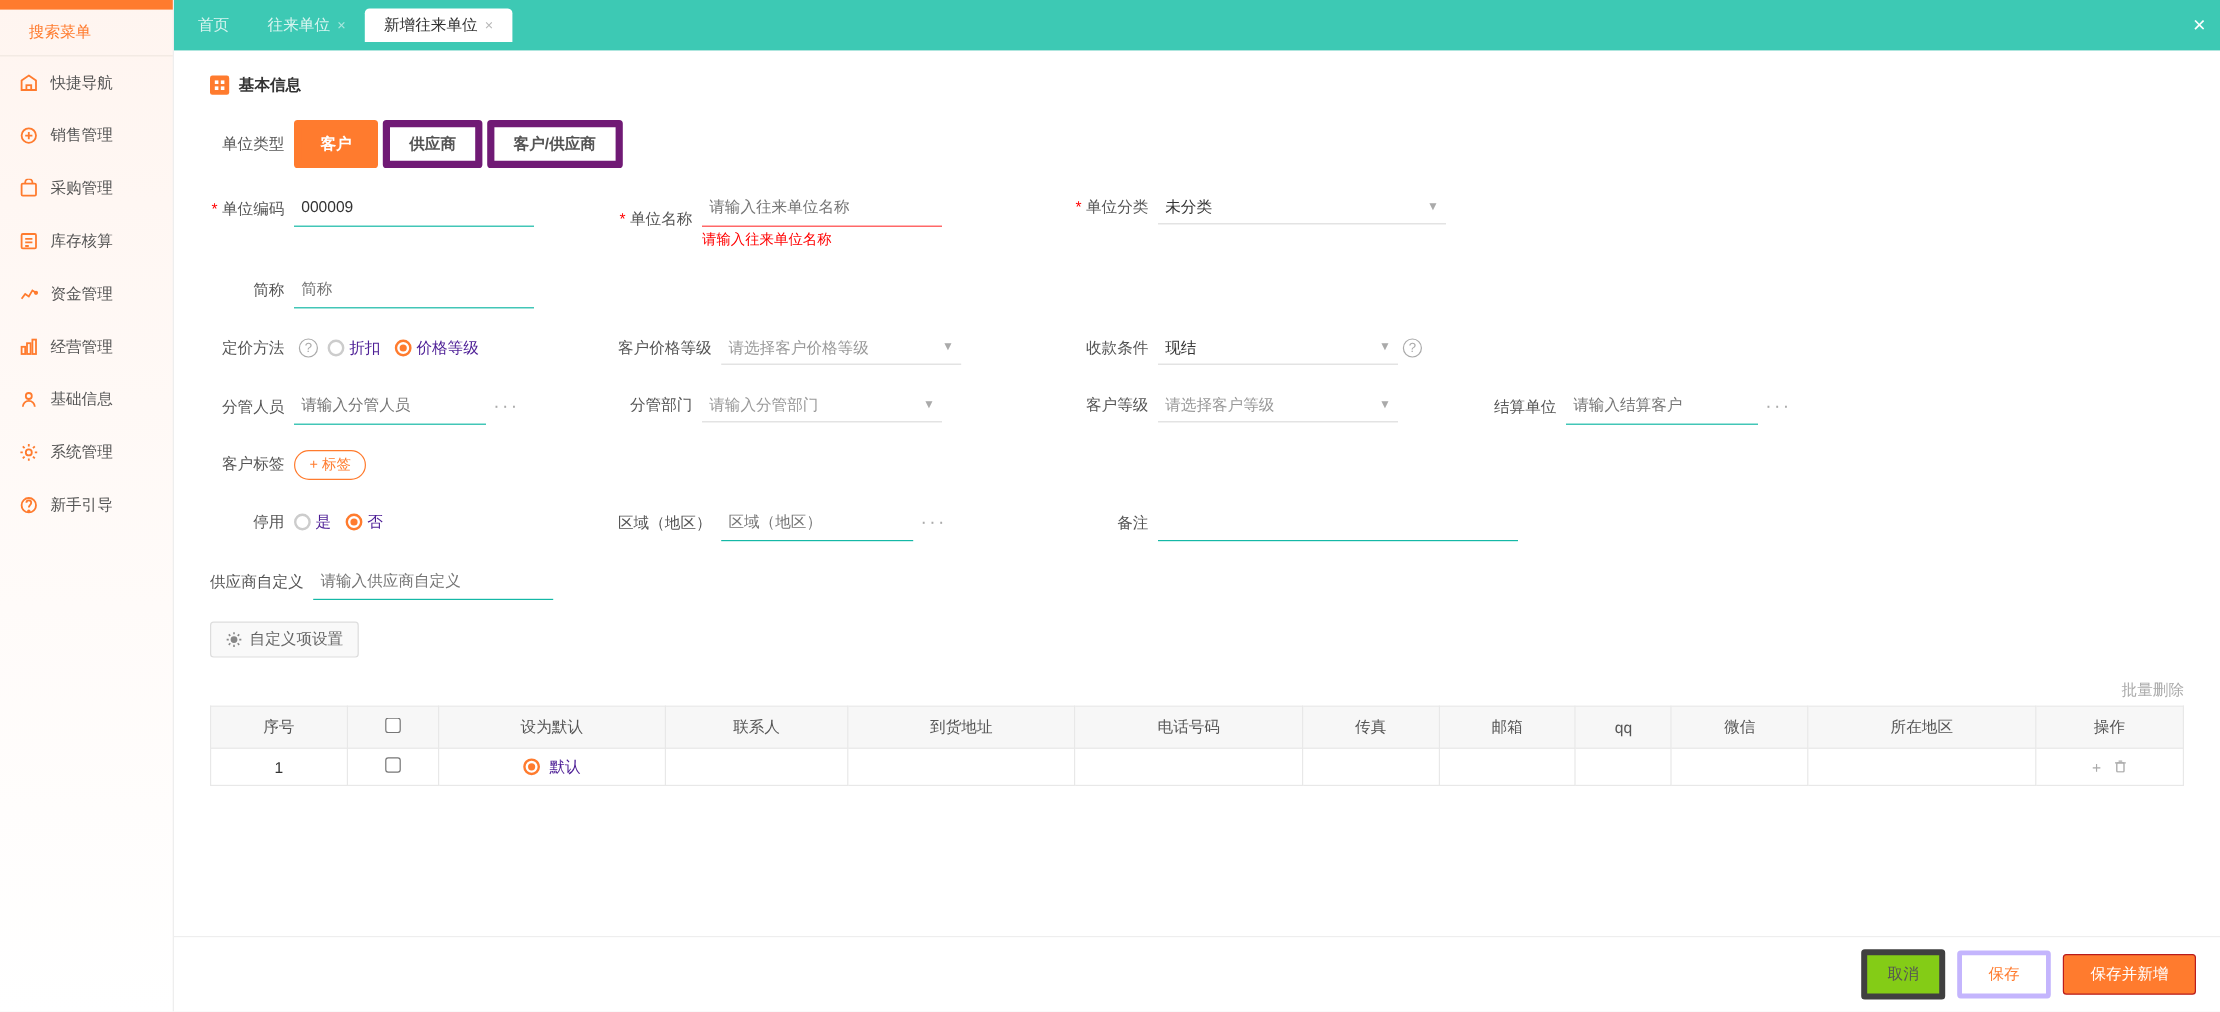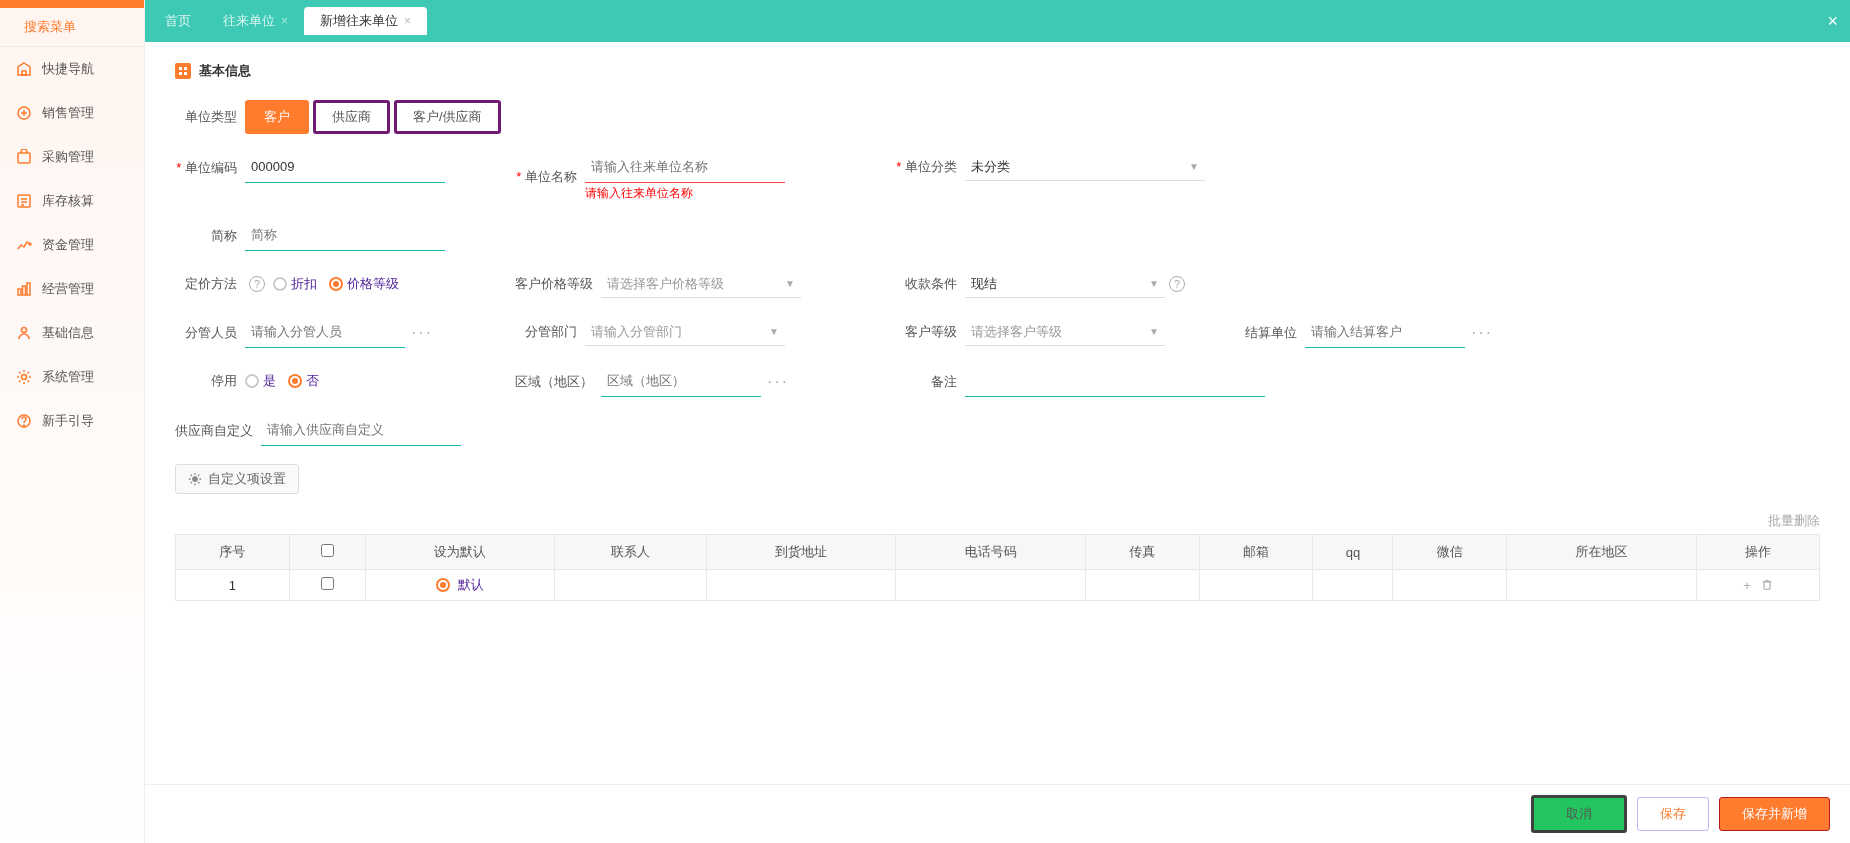--- a/index.html
+++ b/index.html
@@ -163,26 +163,27 @@
       max-width: 200px;
     }
 
     
     .btn-group {
       display: flex;
       gap: 4px;
     }
     .btn-type {
       padding: 5px 16px;
-      border: 3px solid #701a75;
+      border: 6px solid #701a75;
       background: #fff;
       cursor: pointer;
       border-radius: 3px;
       color: #555;
       font-size: 13px;
+      font-weight: bold;
     }
     .btn-type.active {
       background: #ff7b2e;
       border-color: #ff7b2e;
       color: white;
     }
 
     
     .form-select {
       display: flex;
@@ -288,31 +289,31 @@
     .bottom-bar {
       display: flex;
       align-items: center;
       justify-content: flex-end;
       padding: 10px 20px;
       background: #fff;
       border-top: 1px solid #eee;
       gap: 10px;
     }
     .btn-cancel {
-      padding: 7px 32px;
-      border: 3px solid #404040;
-      background: #22c55e;
+      padding: 7px 17px;
+      border: 5px solid #404040;
+      background: #84cc16;
       cursor: pointer;
       border-radius: 3px;
       color: #555;
       font-size: 13px;
     }
     .btn-save {
       padding: 7px 22px;
-      border: 1px solid #c4b5fd;
+      border: 4px solid #c4b5fd;
       background: #fff;
       cursor: pointer;
       border-radius: 3px;
       color: #ff7b2e;
       font-size: 13px;
     }
     .btn-save-add {
       padding: 7px 22px;
       background: #ff7b2e;
       border: 1px solid #b91c1c;
@@ -578,20 +579,26 @@
         </div>
       </div>
 
       <div class="form-field" style="flex:1;">
         <span class="form-label">结算单位</span>
         <input class="form-input" type="text" style="max-width: 160px;" placeholder="请输入结算客户">
         <span class="more-btn">···</span>
       </div>
     </div>
 
+    <div class="form-row">
+      <div class="form-field">
+        <span class="form-label">客户标签</span>
+        <button class="tag-btn">+ 标签</button>
+      </div>
+    </div>
 
     <div class="form-row">
 
       <div class="form-field" style="flex:1; max-width:340px;">
         <span class="form-label">停用</span>
         <div class="radio-group">
           <div class="radio-item">
             <div class="radio-circle"></div>
             <span>是</span>
           </div>

